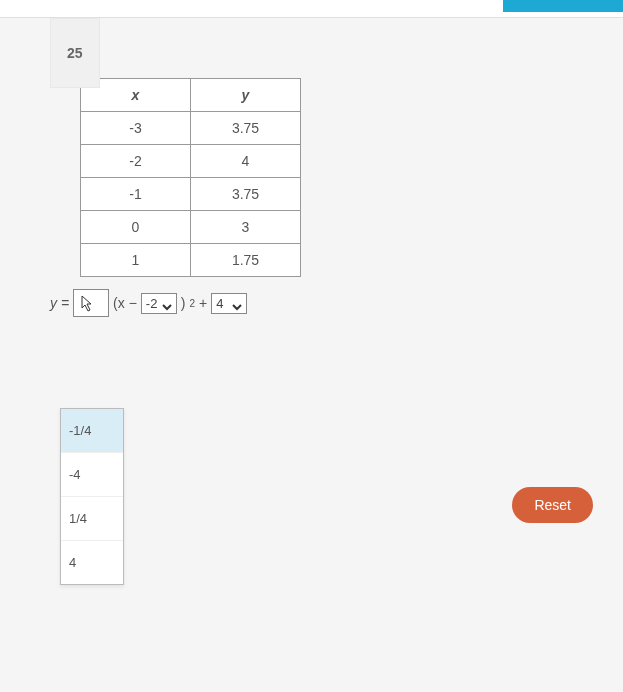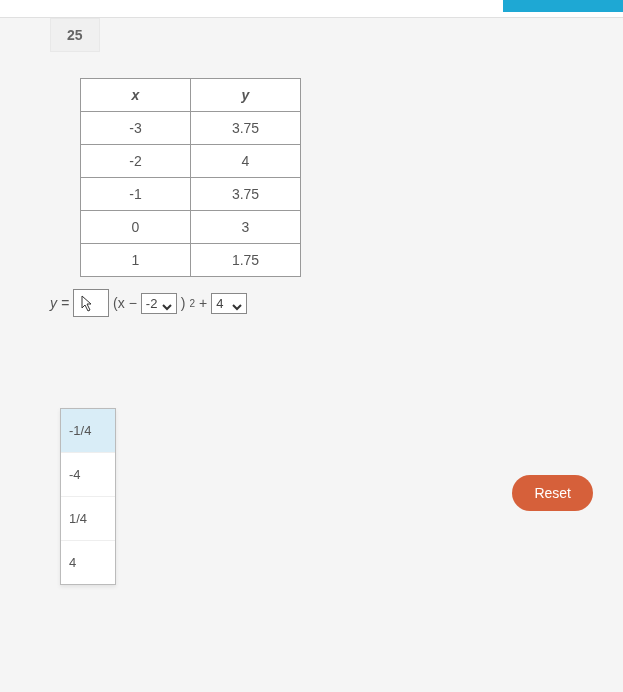--- a/index.html
+++ b/index.html
@@ -25,21 +25,21 @@
       top: 0;
       width: 120px;
       height: 12px;
       background: #1ea8d4;
     }
     .question-number-tab {
       position: absolute;
       left: 50px;
       top: 18px;
       background: #f0f0f0;
-      padding: 8px 16px;
+      padding: 26px 16px;
       font-size: 14px;
       color: #666;
       font-weight: bold;
       border: 1px solid #e8e8e8;
       text-align: center;
     }
     .content {
       padding: 60px 50px 20px 50px;
     }
     .instruction {
@@ -107,36 +107,36 @@
       display: inline-block;
     }
     .dropdown-list {
       position: absolute;
       left: 60px;
       top: 408px;
       border: 1px solid #bbb;
       background: #fff;
       font-size: 13px;
       color: #555;
-      width: 56px;
+      width: 64px;
       box-shadow: 0 2px 4px rgba(0,0,0,0.08);
     }
     .dropdown-list .opt {
       padding: 14px 8px;
       border-bottom: 1px solid #eee;
       cursor: pointer;
     }
     .dropdown-list .opt.highlight {
       background: #d9edf7;
     }
     .dropdown-list .opt:last-child { border-bottom: none; }
     .buttons {
       position: absolute;
       right: 30px;
-      top: 475px;
+      top: 487px;
       display: flex;
     }
     .btn {
       border: none;
       border-radius: 18px;
       padding: 10px 22px;
       font-size: 14px;
       color: #fff;
       cursor: pointer;
       font-family: inherit;

